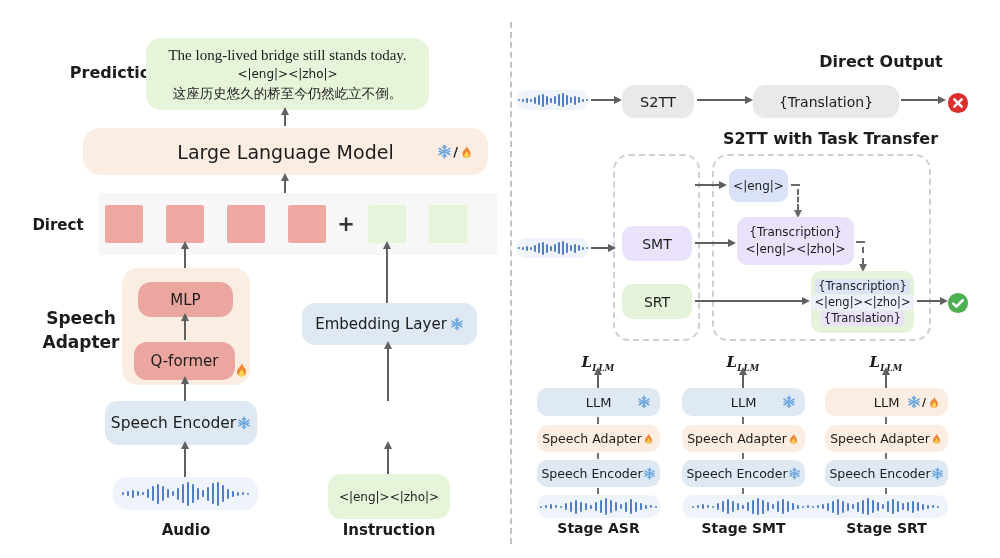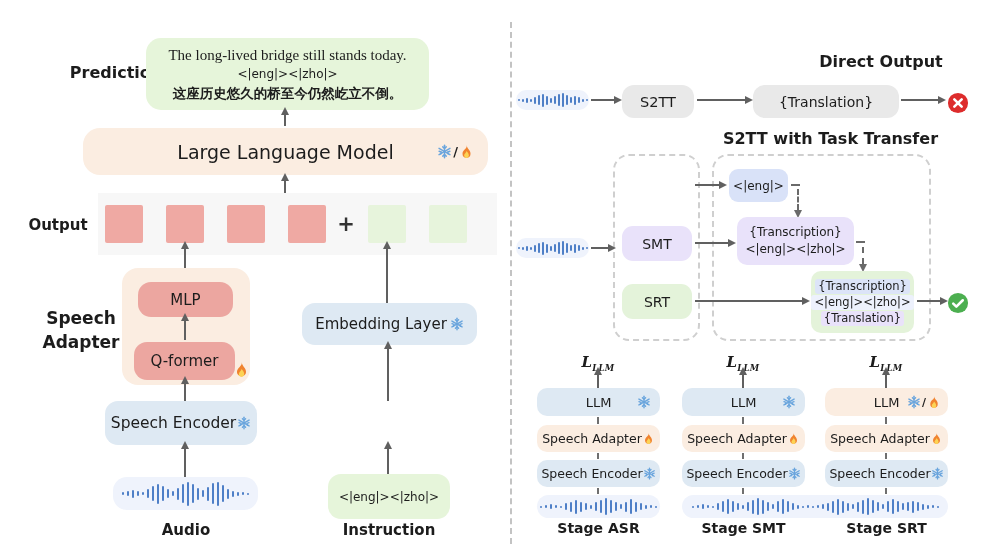--- a/index.html
+++ b/index.html
@@ -79,42 +79,42 @@
   </defs>
 </svg>
 
 <div id="canvas">
 
   <div class="lbl" style="left:66px;top:63px;width:100px;font-size:16px;font-weight:700;text-align:center;">Prediction</div>
 
   <div class="bx" style="left:146px;top:38px;width:283px;height:72px;background:#E6F5DA;border-radius:15px;flex-direction:column;line-height:19px;">
     <div style="font-size:15px;font-family:Liberation Serif, serif;">The long-lived bridge still stands today.</div>
     <div style="font-size:12px;">&lt;|eng|&gt;&lt;|zho|&gt;</div>
-    <div style="font-size:13.5px;font-weight:700;">这座历史悠久的桥至今仍然屹立不倒。</div>
+    <div style="font-size:13.5px;font-weight:400;">这座历史悠久的桥至今仍然屹立不倒。</div>
   </div>
 
   <div class="av" style="left:284px;top:114px;height:12px;"></div>
 
   <div class="bx" style="left:83px;top:128px;width:405px;height:47px;background:#FBEDE1;border-radius:17px;font-size:19px;">
     <span>Large Language Model</span>
     <span class="icobox" style="right:14px;font-size:13px;">
       <svg class="ico" width="15" height="15" viewBox="0 0 24 24">
           <use href="#snow"></use>
         </svg>
       <span>/</span>
       <svg class="ico" width="15" height="15" viewBox="0 0 24 24">
           <use href="#flame"></use>
         </svg>
     </span>
   </div>
 
   <div class="av" style="left:284px;top:180px;height:13px;"></div>
 
   <div class="abs" style="left:98px;top:193px;width:399px;height:62px;background:#F7F7F7;"></div>
-  <div class="lbl" style="left:18px;top:216px;width:80px;font-size:15px;font-weight:600;">Output</div>
+  <div class="lbl" style="left:18px;top:216px;width:80px;font-size:15px;font-weight:600;">Direct</div>
 
   <div class="sq red" style="left:105px;top:205px;"></div>
   <div class="sq red" style="left:166px;top:205px;"></div>
   <div class="sq red" style="left:227px;top:205px;"></div>
   <div class="sq red" style="left:288px;top:205px;"></div>
   <div class="lbl" style="left:334px;top:212px;width:24px;font-size:21px;font-weight:600;color:#333;">+</div>
   <div class="sq grn" style="left:368px;top:205px;"></div>
   <div class="sq grn" style="left:429px;top:205px;"></div>
 
   <div class="av" style="left:184px;top:248px;height:34px;"></div>

